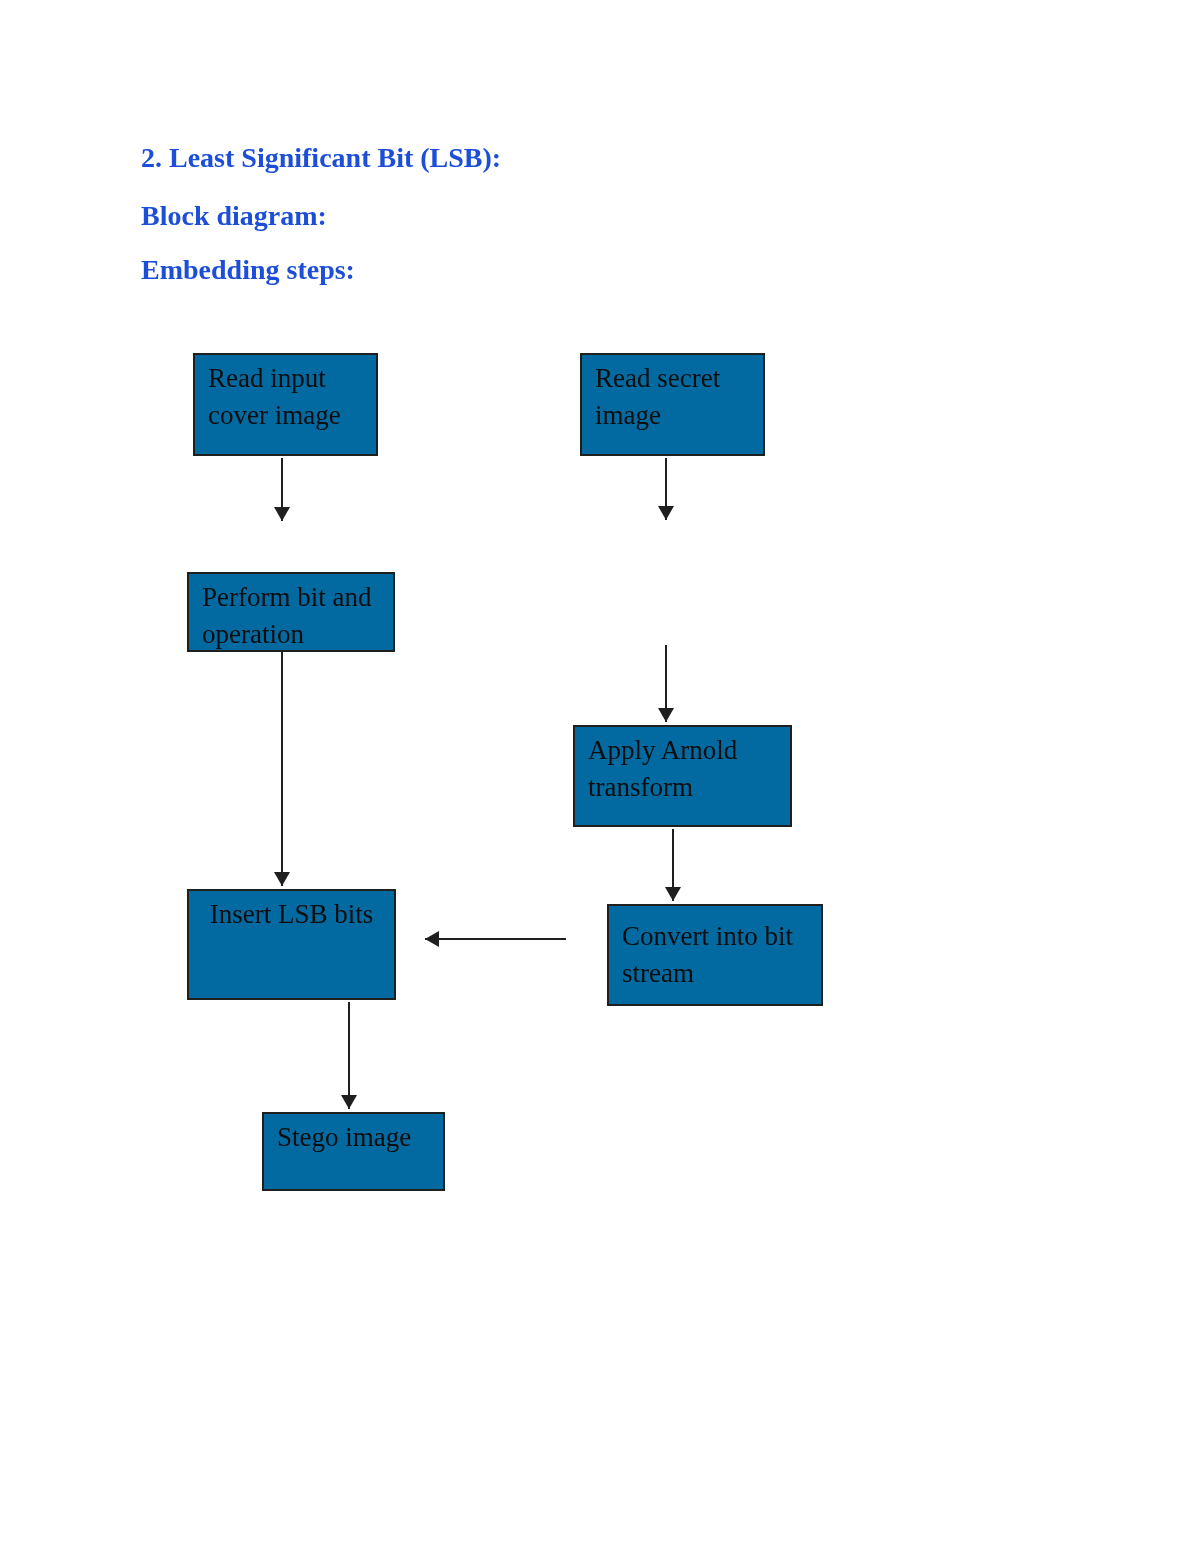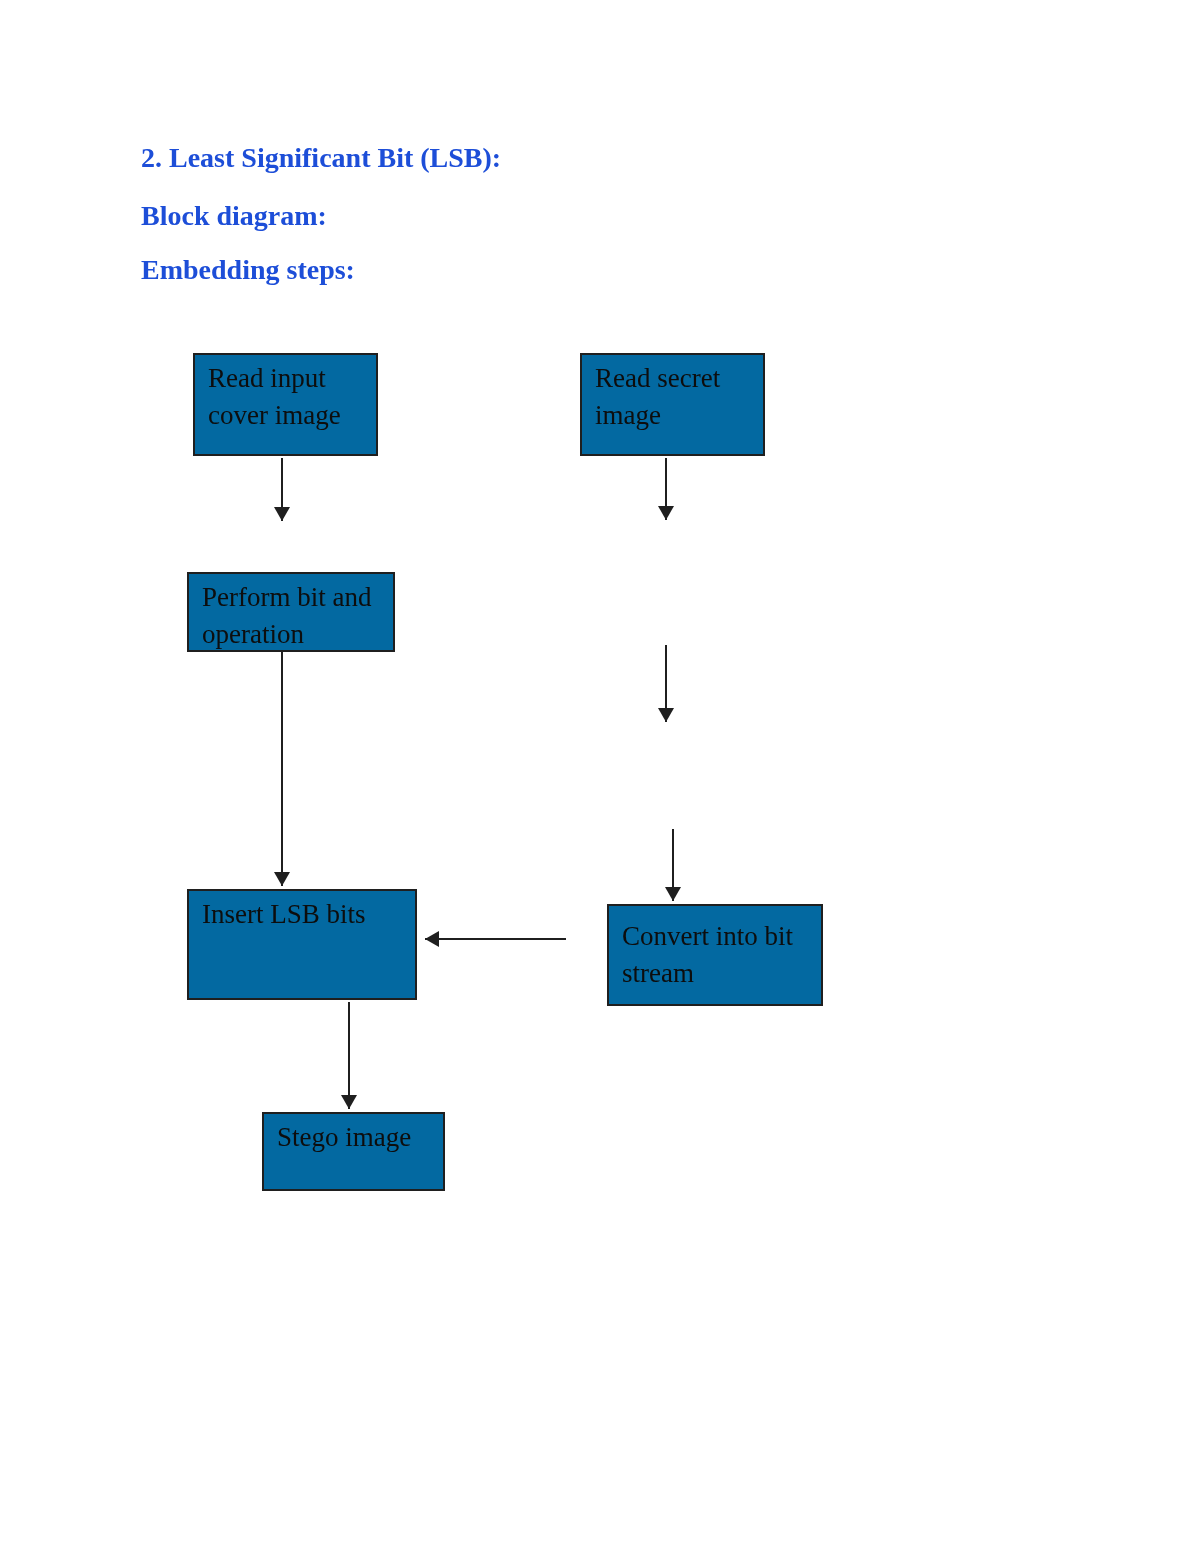--- a/index.html
+++ b/index.html
@@ -88,22 +88,26 @@
     <span class="label">Read secret
 image</span>
   </div>
 
   <div class="node" style="left:187px; top:524px; width:208px; height:80px;margin-top:48px;">
     <span class="label">Perform bit and
 operation</span>
   </div>
 
 
+  <div class="node" style="left:573px; top:725px; width:219px; height:102px;">
+    <span class="label">Apply Arnold
+transform</span>
+  </div>
 
-  <div class="node" style="left:187px; top:889px; width:230px; height:111px;">
+  <div class="node" style="left:187px; top:889px; width:209px; height:111px;text-align:center;">
     <span class="label">Insert LSB bits</span>
   </div>
 
   <div class="node" style="left:567px; top:904px; width:216px; height:102px;margin-left:40px;">
     <span class="label" style="padding-top:12px">Convert into bit
 stream</span>
   </div>
 
   <div class="node" style="left:262px; top:1112px; width:183px; height:79px;">
     <span class="label">Stego image</span>

